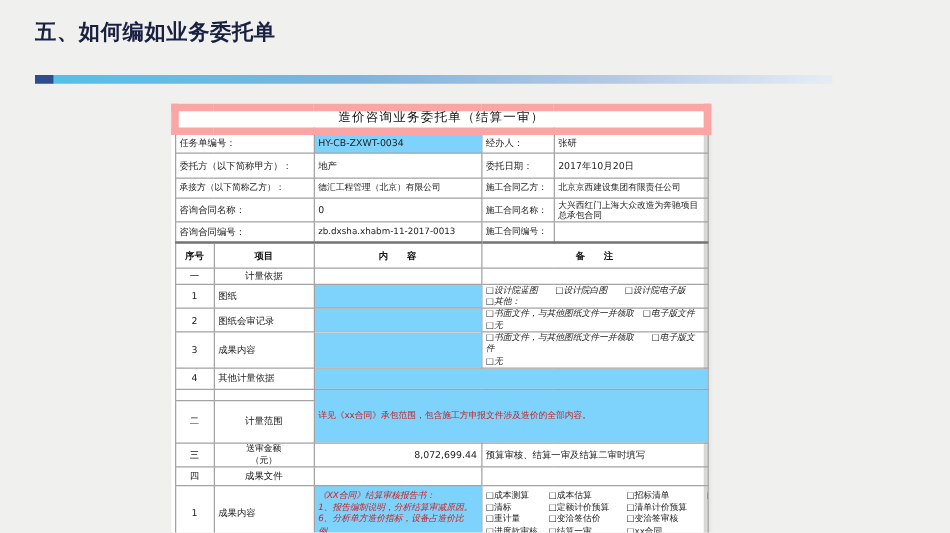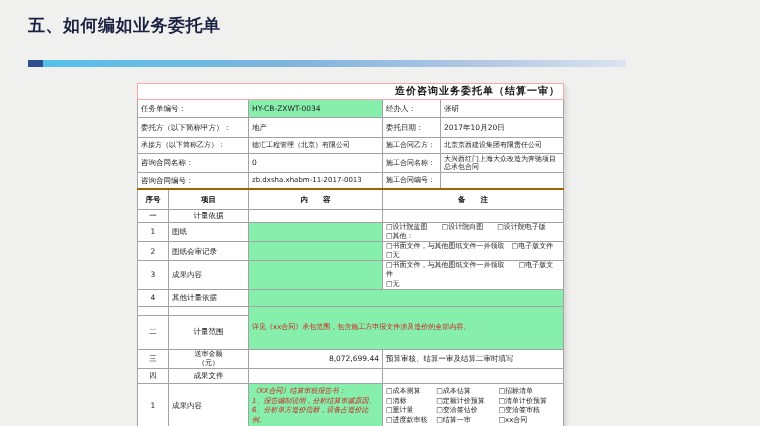--- a/index.html
+++ b/index.html
@@ -1,54 +1,54 @@
 <!DOCTYPE html>
 <html><head>
 <meta charset="utf-8">
 <style>
   html,body{margin:0;padding:0;}
   body{width:760px;height:426px;overflow:hidden;background:#f0f0ef;
        font-family:"DejaVu Sans",sans-serif;}
-  .slide{position:relative;width:626px;height:426px;background:#f0f0ef;overflow:hidden;}
+  .slide{position:relative;width:626px;height:426px;background:#f0f0ef;overflow:hidden;padding-left:40px;}
 
   .slide-title{position:absolute;left:28px;top:14px;margin:0;
     font-size:17px;font-weight:bold;color:#1a2040;letter-spacing:.5px;}
 
   .accent-bar{position:absolute;left:28px;top:60px;width:712px;height:7px;display:flex;}
   .accent-block{width:15px;height:7px;background:#2e4c8e;flex:none;}
   .accent-gradient{flex:1;height:7px;
     background:linear-gradient(to right,#55c0e8 0%,#7db4dd 35%,#b7c9e4 65%,#e3ebf5 88%,#f4f7fb 100%);}
 
   .doc{position:absolute;left:137px;top:83px;width:426px;background:#ffffff;
     box-shadow:3px 3px 5px rgba(0,0,0,0.13);}
 
   table{border-collapse:collapse;table-layout:fixed;width:426px;
     font-size:7.5px;color:#222;line-height:1.25;}
   td{border:1px solid #a3a3a3;padding:0 3px;vertical-align:middle;overflow:hidden;
     white-space:normal;word-break:break-all;}
   table{border:1px solid #7e7e7e;}
 
-  .form-title-row td{border:1px solid #fca5a5;text-align:right;
-    font-weight:bold;font-size:10px;letter-spacing:1px;color:#111;}
-
-  .blue{background:#86efac;margin-left:19px;}
+  .form-title-row td{border:6px solid #fca5a5;text-align:center;
+    font-weight:normal;font-size:10px;letter-spacing:1px;color:#111;}
+
+  .blue{background:#7dd3fc;margin-left:19px;}
   .bold{font-weight:normal;}
   .center{text-align:right;}
   .red{color:#cc2222;}
   .small{font-size:7px;line-height:1.2;}
 
   tr.h16{height:16px;} tr.h18{height:18px;} tr.h20{height:20px;} tr.h19{height:19px;}
   tr.h21{height:21px;} tr.h13{height:13px;} tr.h17{height:17px;} tr.h9{height:9px;}
   tr.h34{height:34px;} tr.h15{height:15px;} tr.h46{height:46px;}
 
-  .main-header td{font-weight:bold;text-align:center;border-top:2px solid #a16207;color:#111;}
+  .main-header td{font-weight:bold;text-align:center;border-top:2px solid #737373;color:#111;}
   .seq-cell{text-align:center;}
   .sec-item{font-weight:normal;text-align:center;color:#111;}
 
-  .remark-lines div{font-size:7px;line-height:1.3;}
+  .remark-lines div{font-size:7px;line-height:1.3;font-style:italic;}
   .scope-cell{vertical-align:middle;font-size:7px;}
 
   .result-content div{font-size:7px;line-height:1.35;font-style:italic;}
   .cb-line{white-space:nowrap;font-size:7px;line-height:1.35;}
   .cb-c1{display:inline-block;width:48px;}
   .cb-c2{display:inline-block;width:60px;}
   .cb-c3{display:inline-block;width:62px;}
 </style>
 </head>
 <body>

